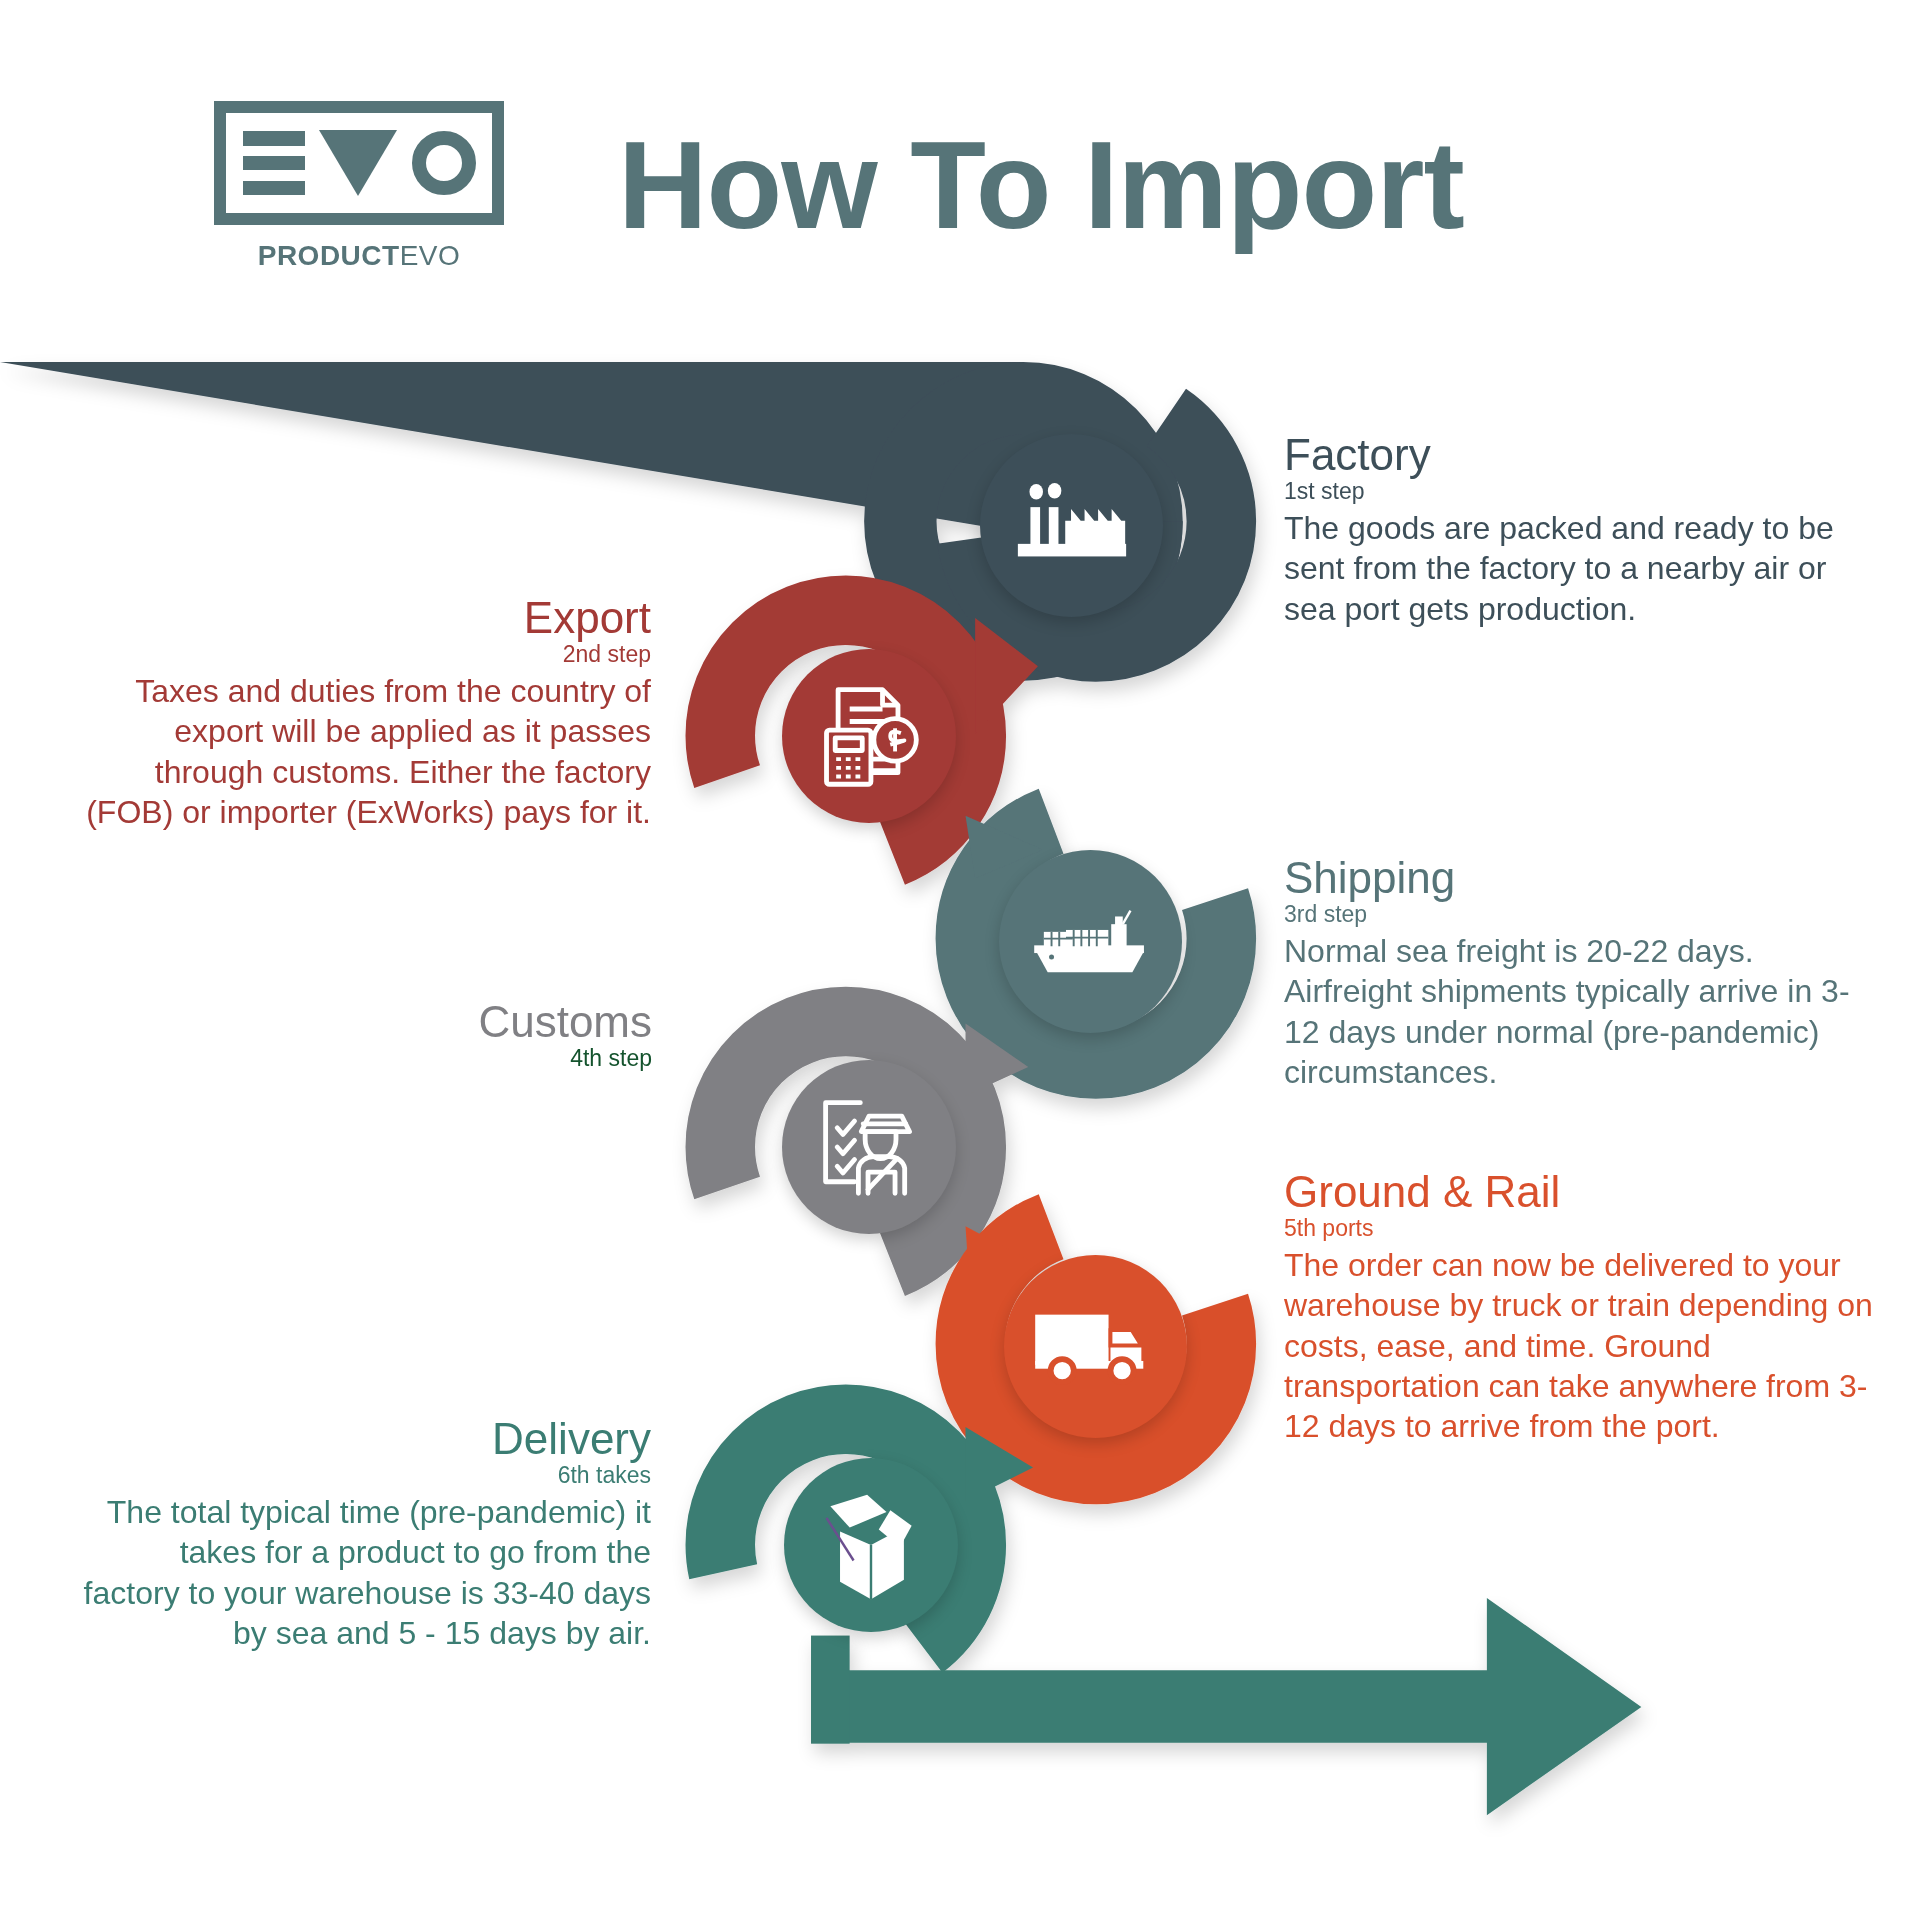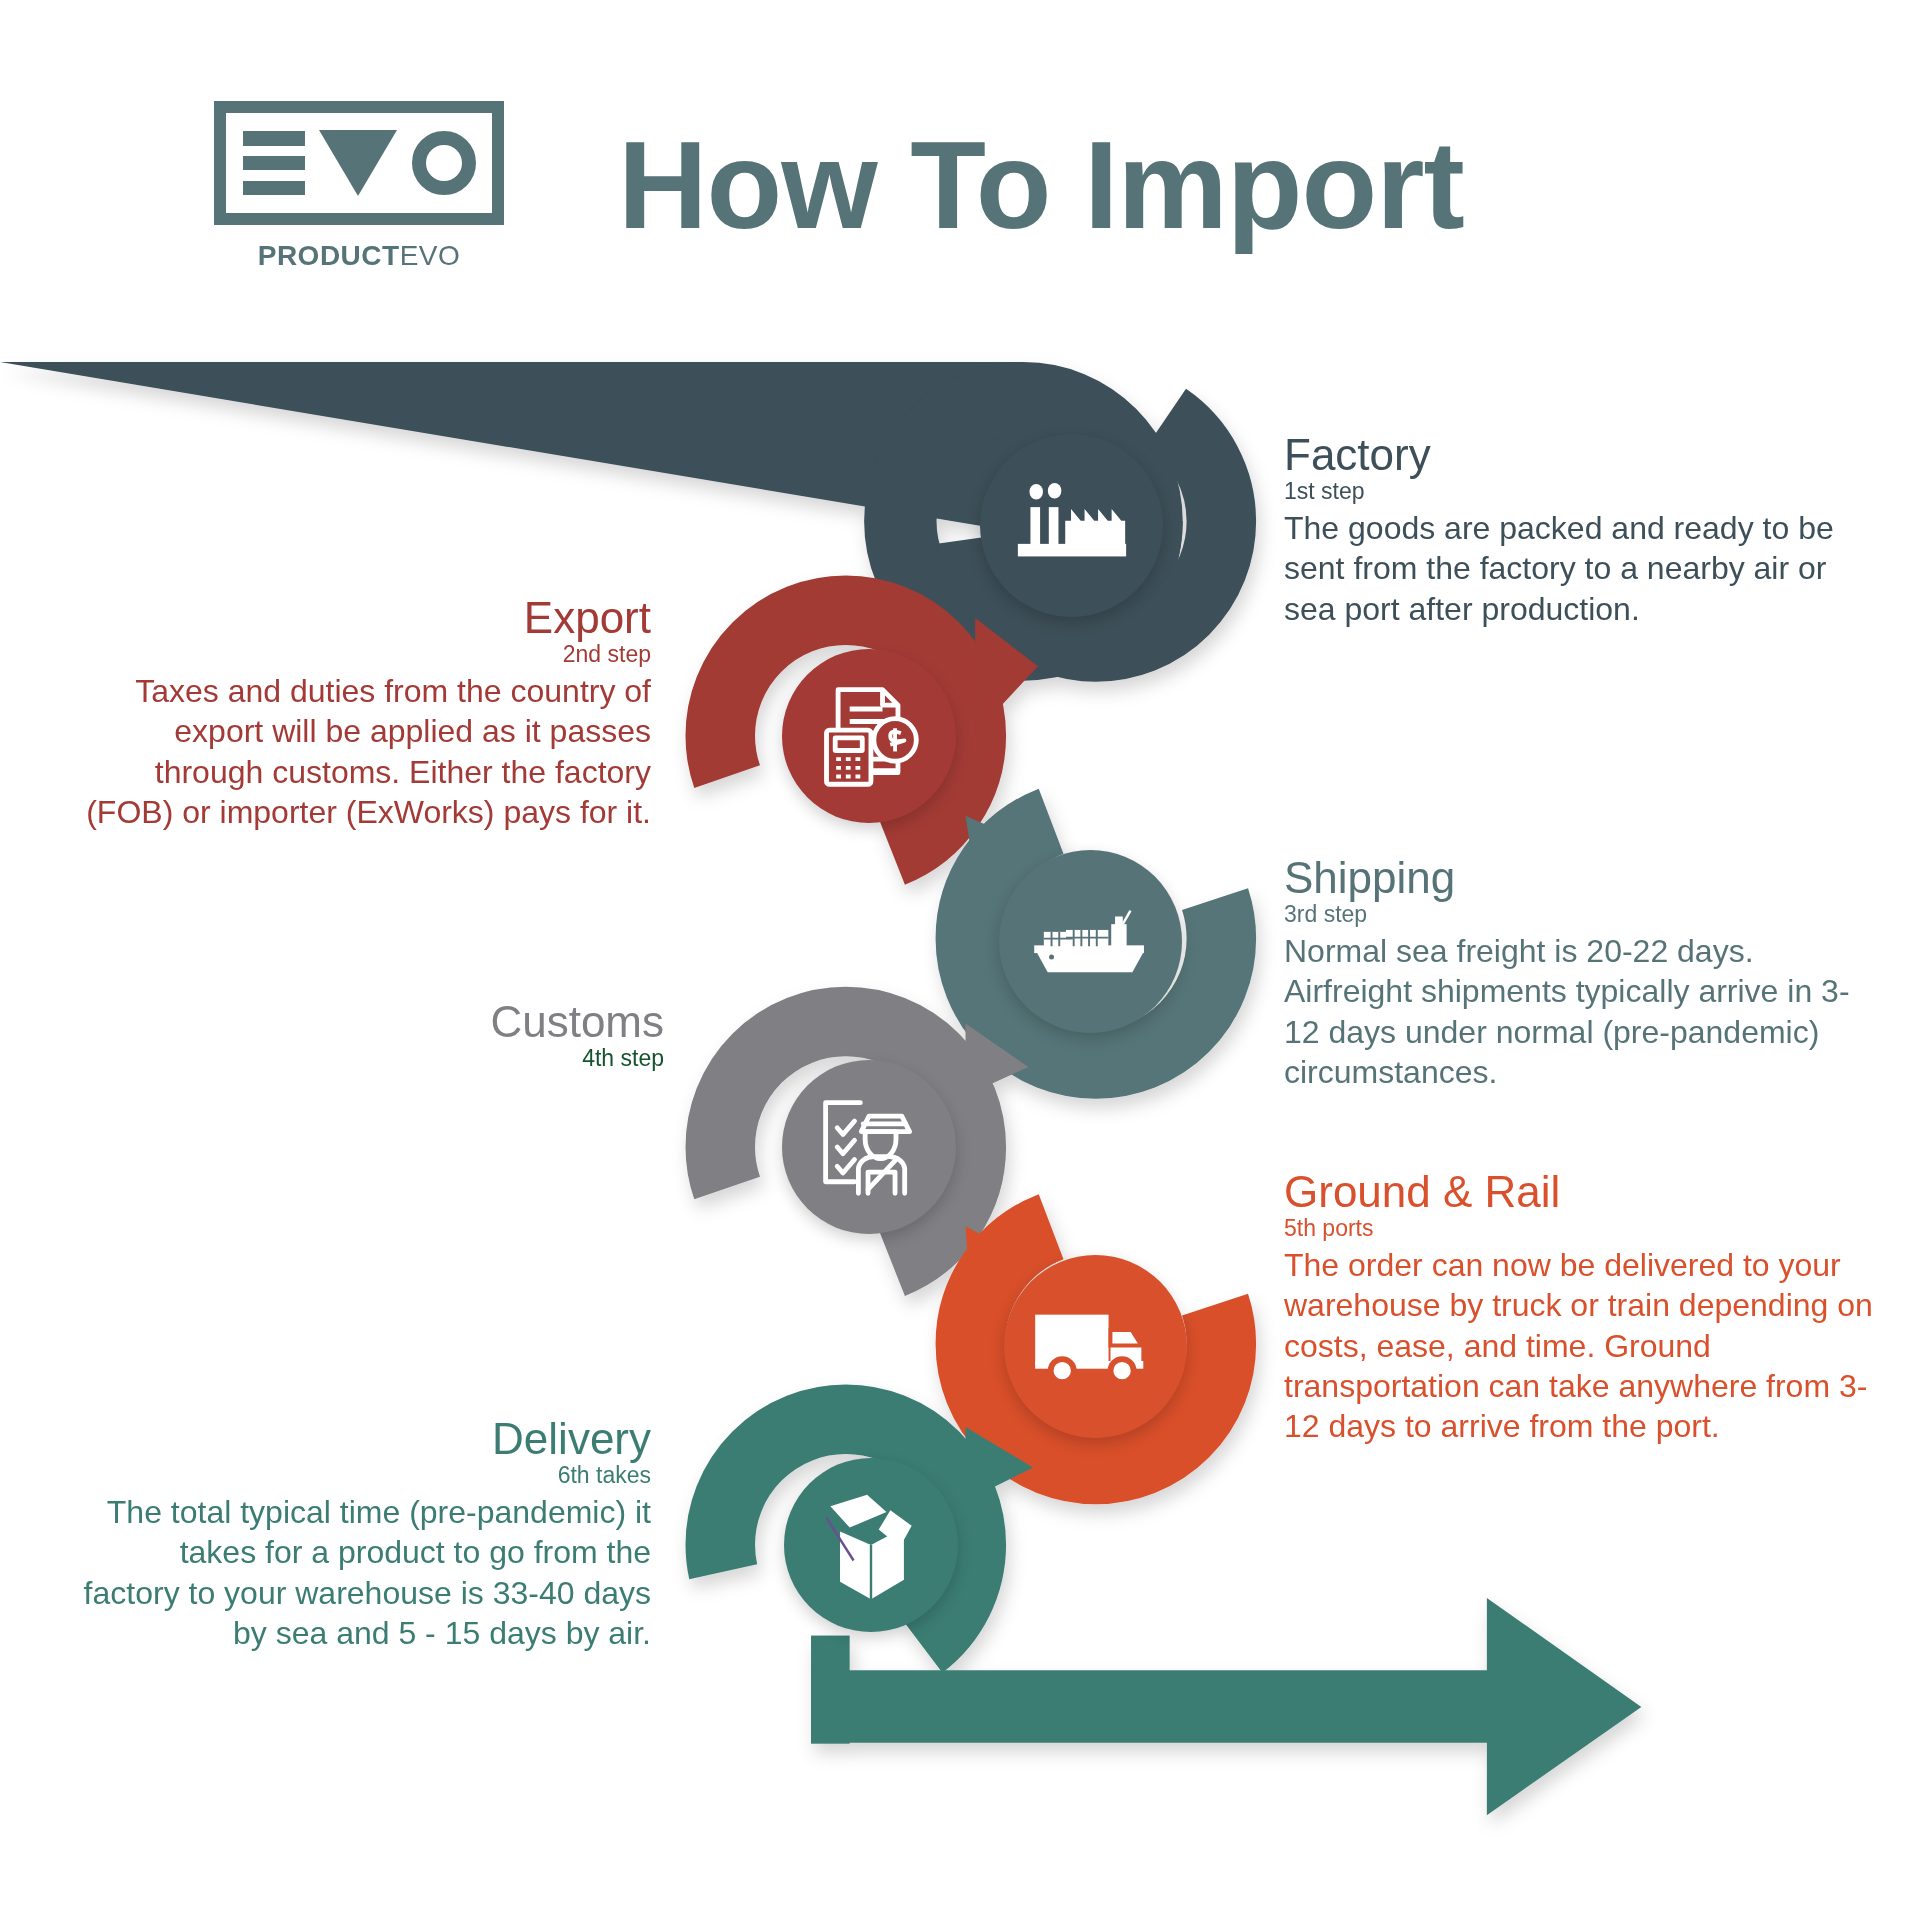--- a/index.html
+++ b/index.html
@@ -310,36 +310,36 @@
         <path d="M62 62 L62 118"></path>
       </g>
       <path d="M16 34 L44 78" stroke="#6b4f8f" stroke-width="2.5" fill="none"></path>
     </svg>
   </span>
 </div>
 
 <div class="step-text align-left" style="left:1284px; top:433px; width:579px;">
   <div class="step-title" style="color:#3d4f59;">Factory</div>
   <div class="step-sub" style="color:#3d4f59;">1st step</div>
-  <div class="step-body" style="color:#3d4f59;">The goods are packed and ready to be sent from the factory to a nearby air or sea port after production.</div>
+  <div class="step-body" style="color:#3d4f59;">The goods are packed and ready to be sent from the factory to a nearby air or sea port gets production.</div>
 </div>
 
 <div class="step-text align-right" style="left:77px; top:596px; width:574px;">
   <div class="step-title" style="color:#a33a36;">Export</div>
   <div class="step-sub" style="color:#a33a36;">2nd step</div>
   <div class="step-body" style="color:#a33a36;">Taxes and duties from the country of export will be applied as it passes through customs. Either the factory (FOB) or importer (ExWorks) pays for it.</div>
 </div>
 
 <div class="step-text align-left" style="left:1284px; top:856px; width:589px;">
   <div class="step-title" style="color:#567478;">Shipping</div>
   <div class="step-sub" style="color:#567478;">3rd step</div>
   <div class="step-body" style="color:#567478;">Normal sea freight is 20-22 days. Airfreight shipments typically arrive in 3-12 days under normal (pre-pandemic) circumstances.</div>
 </div>
 
-<div class="step-text align-right" style="left:118px; top:1000px; width:546px;">
+<div class="step-text align-right" style="left:106px; top:1000px; width:546px;">
   <div class="step-title" style="color:#808084;">Customs</div>
   <div class="step-sub" style="color:#14532d;">4th step</div>
 </div>
 
 <div class="step-text align-left" style="left:1284px; top:1170px; width:589px;">
   <div class="step-title" style="color:#d9502c;">Ground &amp; Rail</div>
   <div class="step-sub" style="color:#d9502c;">5th ports</div>
   <div class="step-body" style="color:#d9502c;">The order can now be delivered to your warehouse by truck or train depending on costs, ease, and time. Ground transportation can take anywhere from 3-12 days to arrive from the port.</div>
 </div>
 

